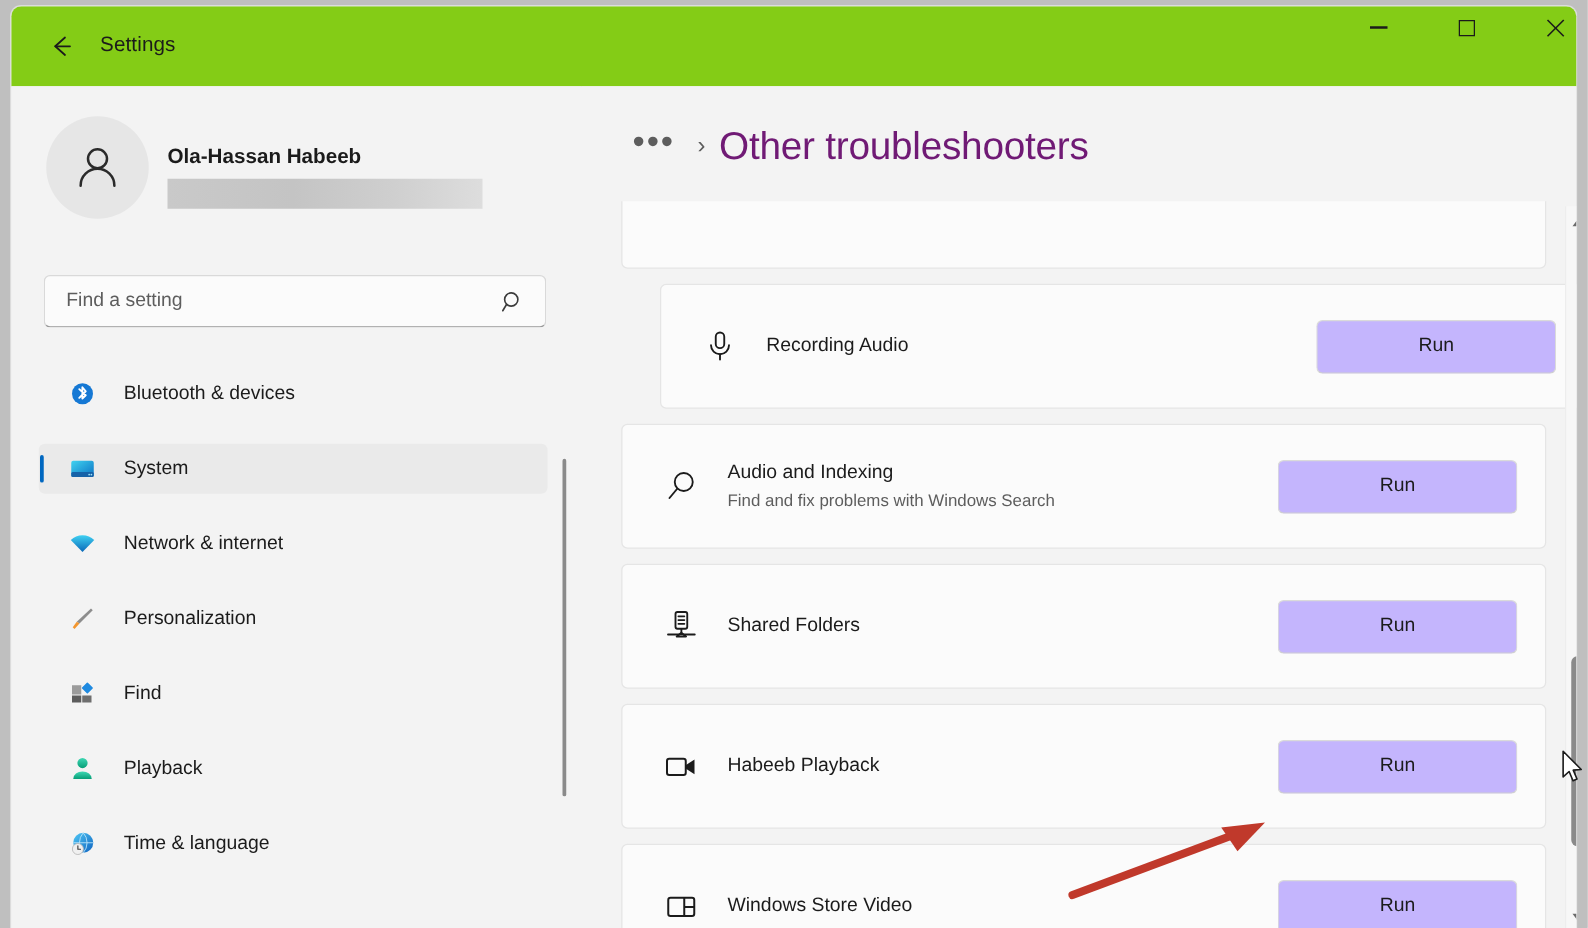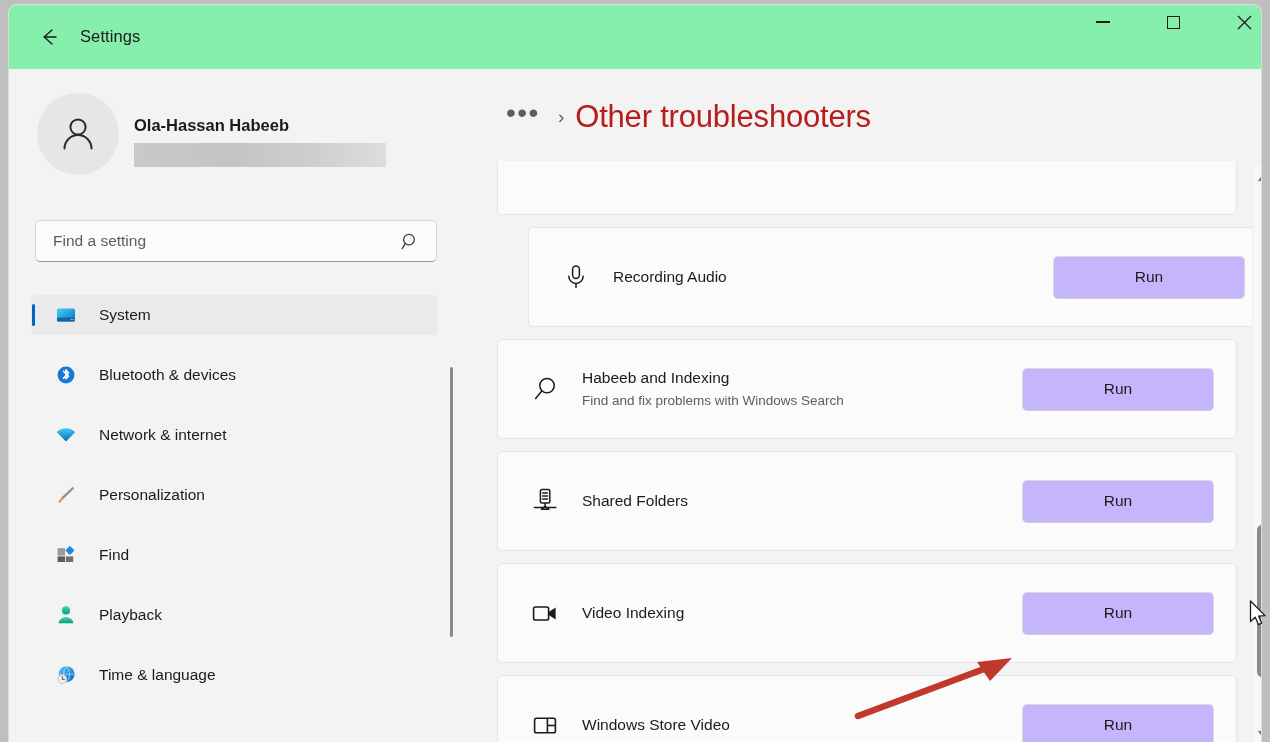--- a/index.html
+++ b/index.html
@@ -23,21 +23,21 @@
     border: 1px solid #dcdcdc;
     border-bottom: none;
     overflow: hidden;
   }
 
   
   #titlebar {
     position: absolute;
     left: 0; top: 0;
     width: 1254px; height: 64px;
-    background: #86efac;
+    background: #84cc16;
   }
 
   #back-button {
     position: absolute;
     left: 20px; top: 14px;
     width: 40px; height: 36px;
     border-radius: 5px;
     display: flex; align-items: center; justify-content: center;
     cursor: pointer;
   }
@@ -188,21 +188,21 @@
     cursor: pointer;
     letter-spacing: 1.5px;
   }
   #breadcrumb-sep {
     font-size: 19px;
     color: #5d5d5d;
     margin: 0 11px 0 9px;
   }
   #page-title {
     font-size: 31px;
-    color: #b91c1c;
+    color: #701a75;
     font-weight: normal;
     letter-spacing: -.2px;
   }
 
   #list-viewport {
     position: absolute;
     left: 0; top: 92px;
     width: 798px; height: 590px;
     overflow: hidden;
   }
@@ -346,46 +346,46 @@
       <span id="search-icon">
         <svg width="19" height="19" viewBox="0 0 19 19">
           <circle cx="8" cy="7.6" r="5.3" fill="none" stroke="#3b3b3b" stroke-width="1.3"></circle>
           <line x1="4.2" y1="11.6" x2="1.2" y2="16.6" stroke="#3b3b3b" stroke-width="1.3" stroke-linecap="round"></line>
         </svg>
       </span>
     </div>
 
     <div id="nav">
 
+      <div class="nav-item">
+        <span class="nav-icon">
+          <svg width="22" height="22" viewBox="0 0 22 22">
+            <rect x="2.6" y="2.6" width="16.8" height="16.8" rx="8.4" fill="#1578d4"></rect>
+            <path d="M8.4 7.3 L13.6 12.2 L10.9 14.8 L10.9 5.8 L13.6 9 L8.4 14.3" fill="none" stroke="#ffffff" stroke-width="1.5" stroke-linecap="round" stroke-linejoin="round"></path>
+          </svg>
+        </span>
+        <span class="nav-label">Bluetooth &amp; devices</span>
+      </div>
+
       <div class="nav-item selected">
         <span class="nav-icon">
           <svg width="22" height="22" viewBox="0 0 22 22">
             <defs>
                 <linearGradient id="gMon" x1="0" y1="0" x2="1" y2="1">
               <stop offset="0" stop-color="#41d3f0"></stop>
                   <stop offset="1" stop-color="#0b72c4"></stop>
             </linearGradient>
               </defs>
             <rect x="2" y="4.5" width="18" height="13" rx="1.6" fill="url(#gMon)"></rect>
             <rect x="2" y="13.6" width="18" height="3.9" rx="1.2" fill="#1662a8"></rect>
             <circle cx="16.3" cy="15.6" r=".7" fill="#9fe3f7"></circle>
             <circle cx="18.1" cy="15.6" r=".7" fill="#9fe3f7"></circle>
           </svg>
         </span>
         <span class="nav-label">System</span>
-      </div>
-
-      <div class="nav-item">
-        <span class="nav-icon">
-          <svg width="22" height="22" viewBox="0 0 22 22">
-            <rect x="2.6" y="2.6" width="16.8" height="16.8" rx="8.4" fill="#1578d4"></rect>
-            <path d="M8.4 7.3 L13.6 12.2 L10.9 14.8 L10.9 5.8 L13.6 9 L8.4 14.3" fill="none" stroke="#ffffff" stroke-width="1.5" stroke-linecap="round" stroke-linejoin="round"></path>
-          </svg>
-        </span>
-        <span class="nav-label">Bluetooth &amp; devices</span>
       </div>
 
       <div class="nav-item">
         <span class="nav-icon">
           <svg width="22" height="22" viewBox="0 0 22 22">
             <defs>
                 <linearGradient id="gWifi" x1="0" y1="0" x2="0" y2="1">
               <stop offset="0" stop-color="#3fd0f2"></stop>
                   <stop offset="1" stop-color="#0a68b8"></stop>
             </linearGradient>
@@ -489,21 +489,21 @@
 
       <div class="card" style="top:178px;height:100px;">
         <div class="card-inner">
           <span class="card-icon">
             <svg width="30" height="30" viewBox="0 0 30 30">
               <circle cx="17" cy="11.6" r="7.2" fill="none" stroke="#1b1b1b" stroke-width="1.5"></circle>
               <line x1="11.6" y1="17.2" x2="5.6" y2="24.4" stroke="#1b1b1b" stroke-width="1.5" stroke-linecap="round"></line>
             </svg>
           </span>
           <div class="card-text">
-            <div class="card-title">Habeeb and Indexing</div>
+            <div class="card-title">Audio and Indexing</div>
             <div class="card-desc">Find and fix problems with Windows Search</div>
           </div>
           <button class="run-button">Run</button>
         </div>
       </div>
 
       <div class="card" style="top:290px;height:100px;">
         <div class="card-inner">
           <span class="card-icon">
             <svg width="30" height="30" viewBox="0 0 30 30">
@@ -525,21 +525,21 @@
 
       <div class="card" style="top:402px;height:100px;">
         <div class="card-inner">
           <span class="card-icon">
             <svg width="30" height="30" viewBox="0 0 30 30">
               <rect x="3.6" y="9" width="15" height="13" rx="1.8" fill="none" stroke="#1b1b1b" stroke-width="1.6"></rect>
               <path d="M18.8 14 L25.6 9.6 L25.6 21.4 L18.8 17 Z" fill="#1b1b1b"></path>
             </svg>
           </span>
           <div class="card-text">
-            <div class="card-title">Video Indexing</div>
+            <div class="card-title">Habeeb Playback</div>
           </div>
           <button class="run-button">Run</button>
         </div>
       </div>
 
       <div class="card" style="top:514px;height:100px;">
         <div class="card-inner">
           <span class="card-icon">
             <svg width="30" height="30" viewBox="0 0 30 30">
               <rect x="4.6" y="8.2" width="20.8" height="14.6" rx="1.8" fill="none" stroke="#1b1b1b" stroke-width="1.6"></rect>

